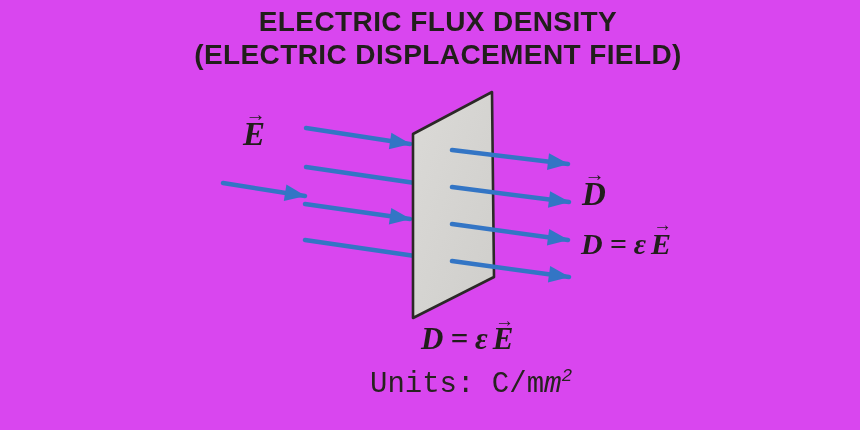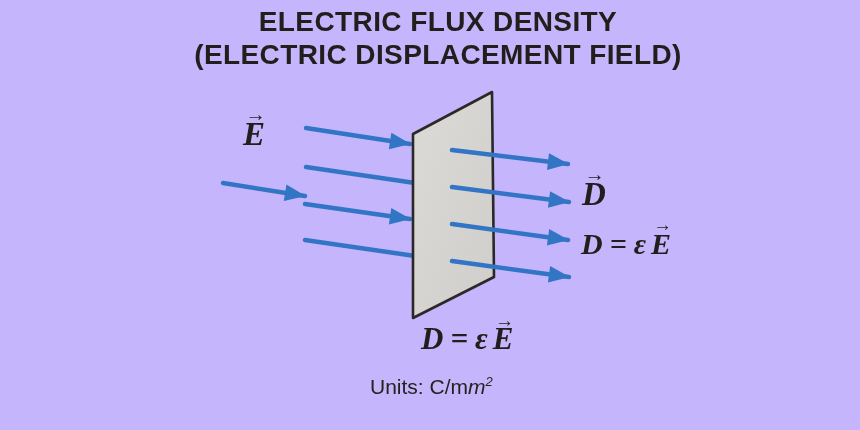--- a/index.html
+++ b/index.html
@@ -1,19 +1,19 @@
 <!DOCTYPE html>
 <html><head>
 <meta charset="utf-8">
 <style>
   html,body{margin:0;padding:0;}
   .stage{
     position:relative;
     width:860px;height:430px;
-    background:#c4b5fd;
+    background:#d946ef;
     overflow:hidden;
     font-family:"Liberation Sans",sans-serif;
   }
   .title{
     position:absolute;top:5px;left:0;width:876px;
     text-align:center;
     font-family:"Liberation Sans",sans-serif;
     font-weight:700;
     font-size:28px;line-height:33px;
     letter-spacing:0.4px;
@@ -30,23 +30,23 @@
   }
   .vec{position:relative;display:inline-block;font-style:italic;}
   .varr{
     position:absolute;left:0.12em;top:-0.58em;
     font-size:0.62em;font-style:normal;font-weight:700;
     line-height:1;letter-spacing:0;
   }
   .eq-sp{margin:0 7px;}
   .eps{margin-right:5px;}
   .units{
-    position:absolute;left:370px;top:374px;
-    font-family:Liberation Sans, sans-serif;
-    font-size:21px;font-weight:400;color:#26231f;
+    position:absolute;left:370px;top:366px;
+    font-family:Liberation Mono, monospace;
+    font-size:29px;font-weight:400;color:#26231f;
     white-space:nowrap;
   }
   .units .im{font-style:italic;}
   .units sup{font-size:0.62em;font-style:italic;}
 </style>
 </head>
 <body>
 
 <div class="stage">
 

